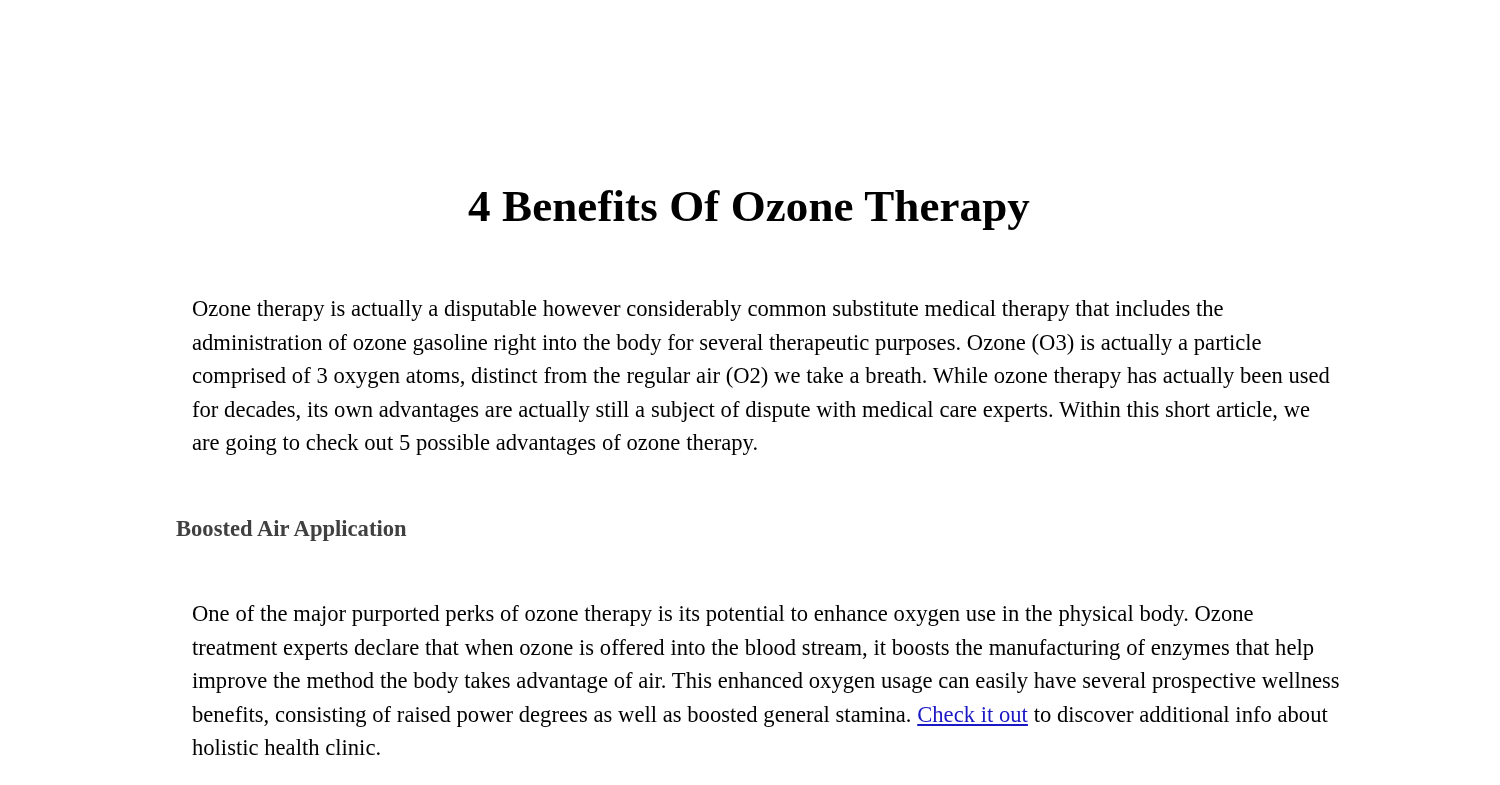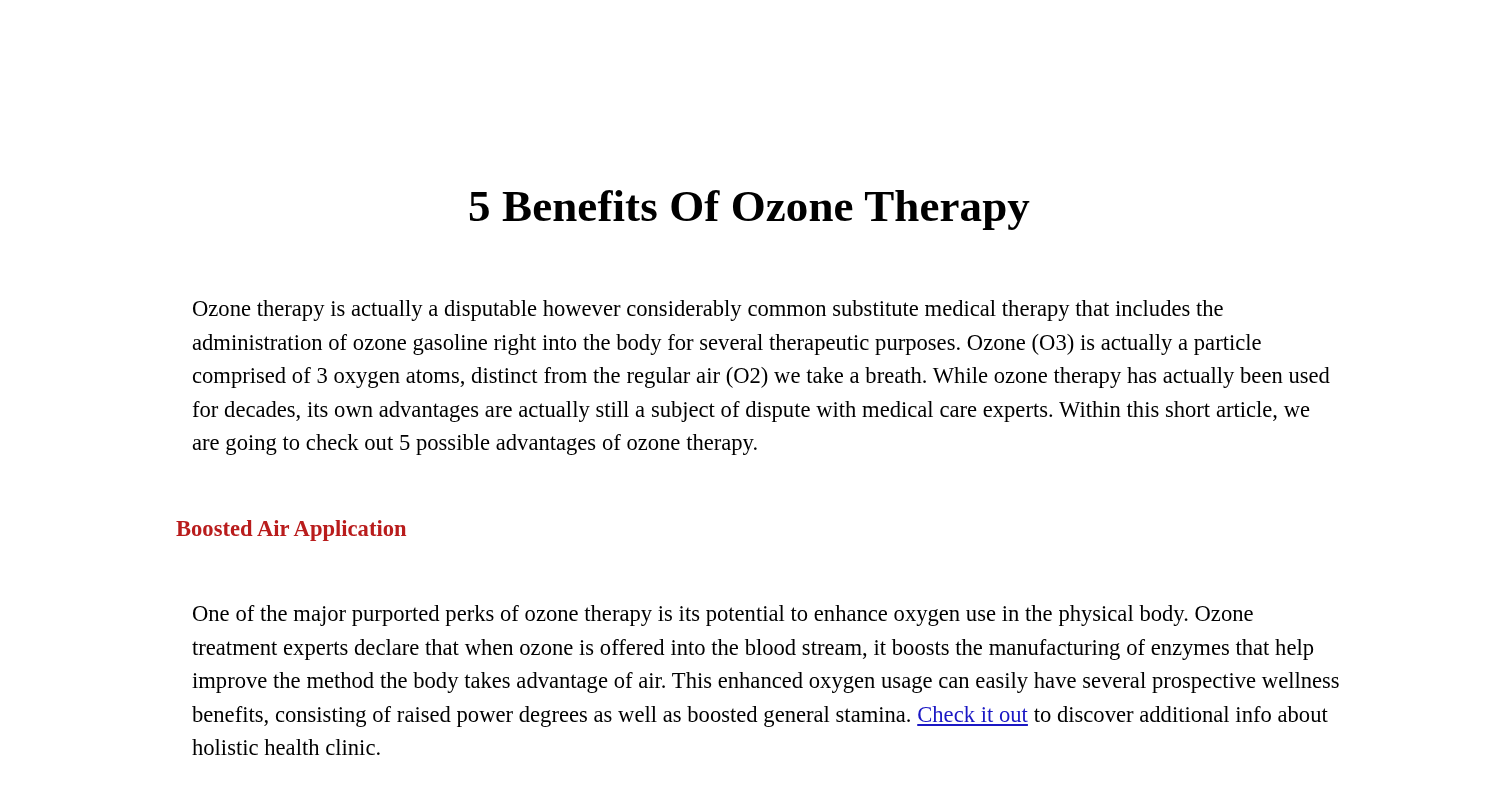--- a/index.html
+++ b/index.html
@@ -65,39 +65,39 @@
 
   .subheading {
     margin: 0;
     padding: 0;
     position: absolute;
     left: 0;
     top: 512px;
     font-size: 22.6px;
     line-height: 33.6px;
     font-weight: bold;
-    color: #b91c1c;
+    color: #404040;
   }
 
   #para-2 { top: 581px; width: 1152px; }
 
   .doc-link {
     color: #1a17c4;
     text-decoration: underline;
     text-underline-offset: 2px;
     cursor: pointer;
   }
 </style>
 </head>
 <body>
 
 <div id="page" style="background: rgb(255, 255, 255);">
   <div class="doc-body">
 
-    <h1 class="doc-title">5 Benefits Of Ozone Therapy</h1>
+    <h1 class="doc-title">4 Benefits Of Ozone Therapy</h1>
 
     <p class="para" id="para-1">Ozone therapy is actually a disputable however considerably common substitute medical therapy that includes the administration of ozone gasoline right into the body for several therapeutic purposes. Ozone (O3) is actually a particle comprised of 3 oxygen atoms, distinct from the regular air (O2) we take a breath. While ozone therapy has actually been used for decades, its own advantages are actually still a subject of dispute with medical care experts. Within this short article, we are going to check out 5 possible advantages of ozone therapy.</p>
 
     <h2 class="subheading">Boosted Air Application</h2>
 
     <p class="para" id="para-2"><span>One of the major purported perks of ozone therapy is its potential to enhance oxygen use in the physical body. Ozone treatment experts declare that when ozone is offered into the blood stream, it boosts the manufacturing of enzymes that help improve the method the body takes advantage of air. This enhanced oxygen usage can easily have several prospective wellness benefits, consisting of raised power degrees as well as boosted general stamina. </span><a class="doc-link" href="#" style="color: rgb(26, 23, 196);">Check it out</a><span> to discover additional info about holistic health clinic.</span></p>
 
   </div>
 </div>
 

